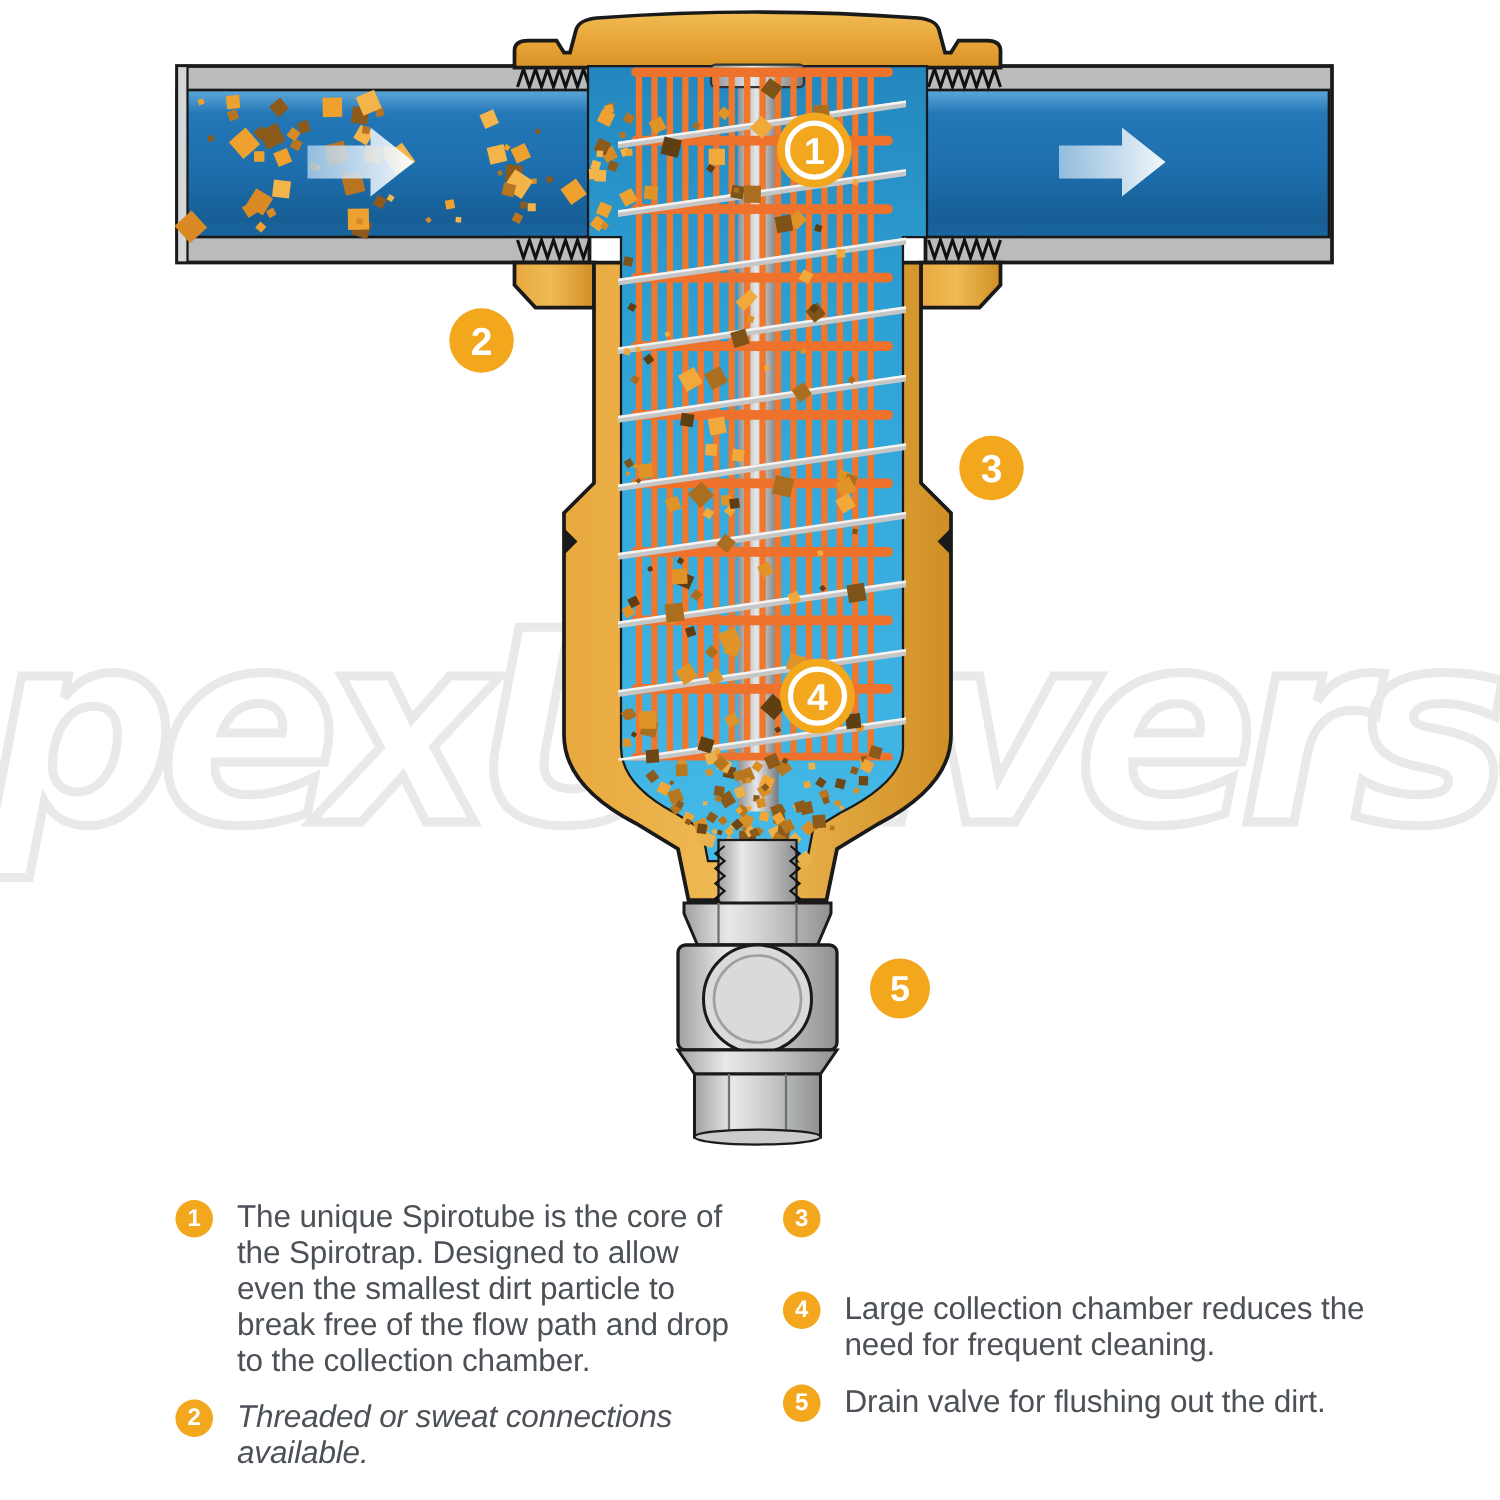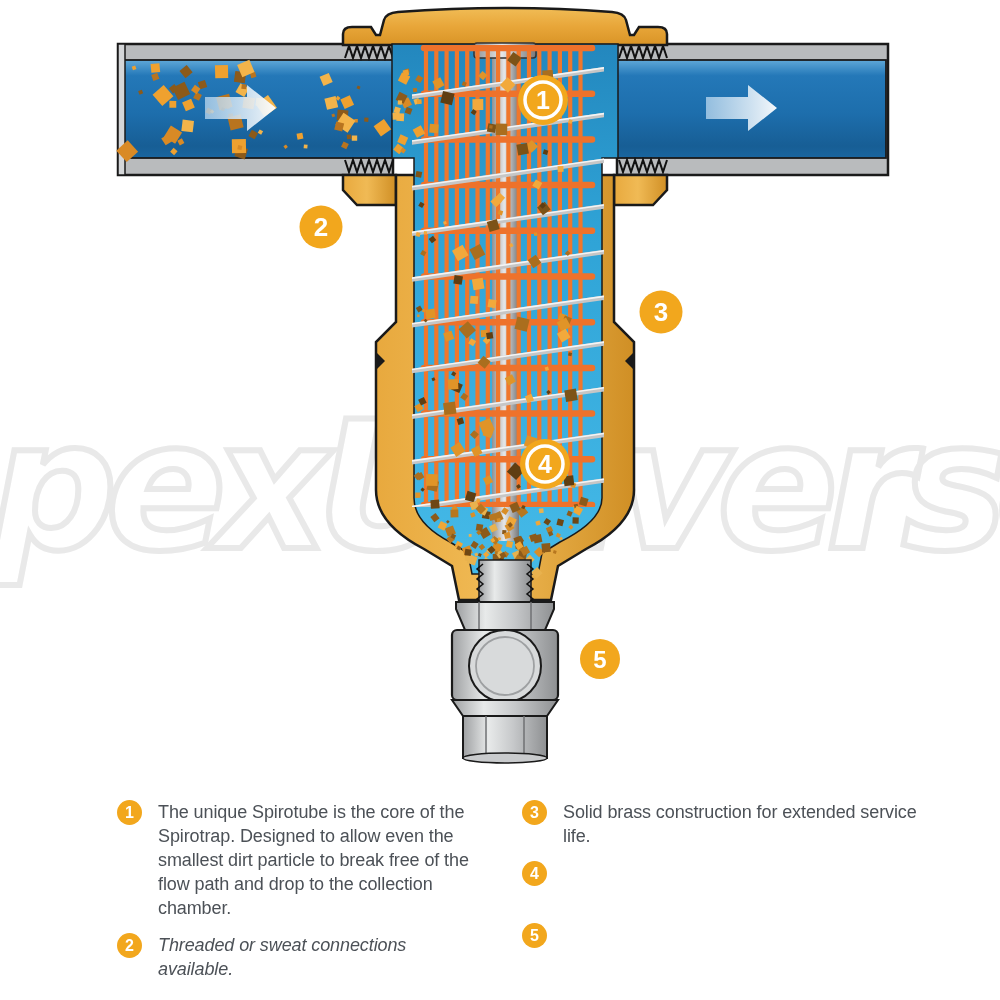--- a/index.html
+++ b/index.html
@@ -15,21 +15,21 @@
   }
   .diagram-svg{position:absolute;left:0;top:0;z-index:1;}
   .legend{position:absolute;left:0;top:0;width:1000px;height:1000px;z-index:2;pointer-events:none;}
   .legend-item{position:absolute;display:flex;align-items:flex-start;}
   .legend-num{
     width:25px;height:25px;border-radius:50%;background:#F2A71D;
     color:#fff;font-weight:bold;font-size:16px;line-height:25px;text-align:center;
     flex:0 0 25px;
   }
   .legend-text{
-    margin-left:16px;color:#4C5157;font-size:18px;line-height:24px;
+    margin-left:16px;color:#4C5157;font-size:21px;line-height:24px;
     letter-spacing:-0.1px;
   }
   .li-1{left:117px;top:800px;} .li-1 .legend-text{width:340px;}
   .li-2{left:117px;top:933px;} .li-2 .legend-text{width:320px;font-style:italic;}
   .li-3{left:522px;top:800px;} .li-3 .legend-text{width:356px;}
   .li-4{left:522px;top:861px;} .li-4 .legend-text{width:356px;}
   .li-5{left:522px;top:923px;} .li-5 .legend-text{width:360px;}
 </style>
 </head>
 <body>
@@ -513,22 +513,23 @@
     <div class="legend-item li-1">
       <div class="legend-num">1</div>
       <div class="legend-text">The unique Spirotube is the core of the Spirotrap. Designed to allow even the smallest dirt particle to break free of the flow path and drop to the collection chamber.</div>
     </div>
     <div class="legend-item li-2">
       <div class="legend-num">2</div>
       <div class="legend-text">Threaded or sweat connections available.</div>
     </div>
     <div class="legend-item li-3">
       <div class="legend-num">3</div>
-      <div class="legend-text">Solid brass construction for extended service life.</div>
     </div>
     <div class="legend-item li-4">
       <div class="legend-num">4</div>
+      <div class="legend-text">Large collection chamber reduces the need for frequent cleaning.</div>
     </div>
     <div class="legend-item li-5">
       <div class="legend-num">5</div>
+      <div class="legend-text">Drain valve for flushing out the dirt.</div>
     </div>
   </div>
 </div>
 
 </body></html>

